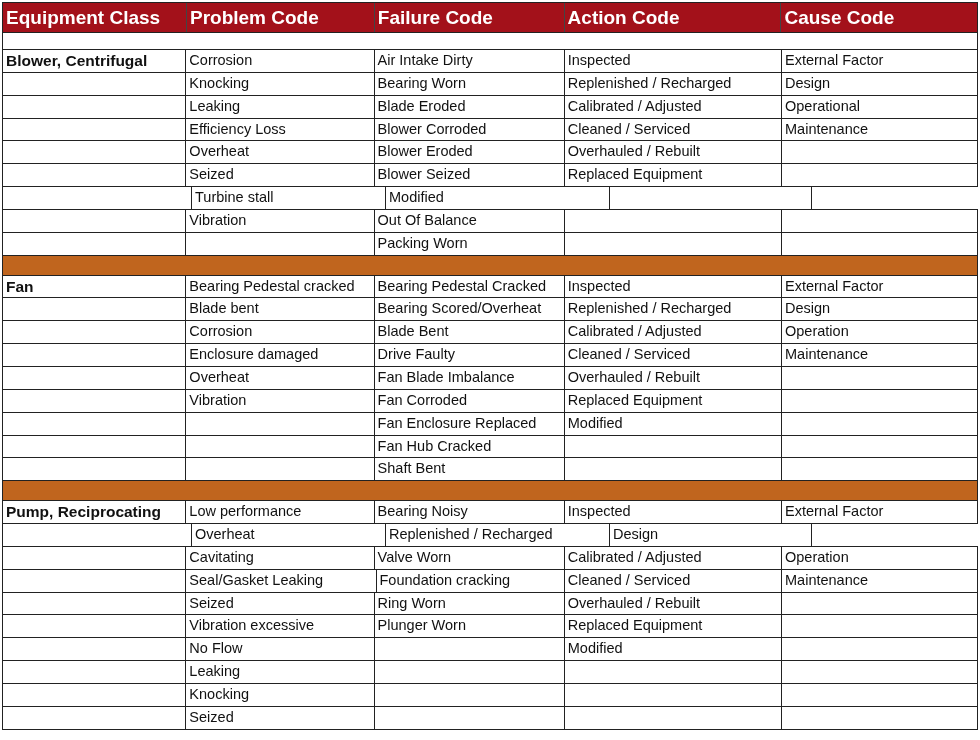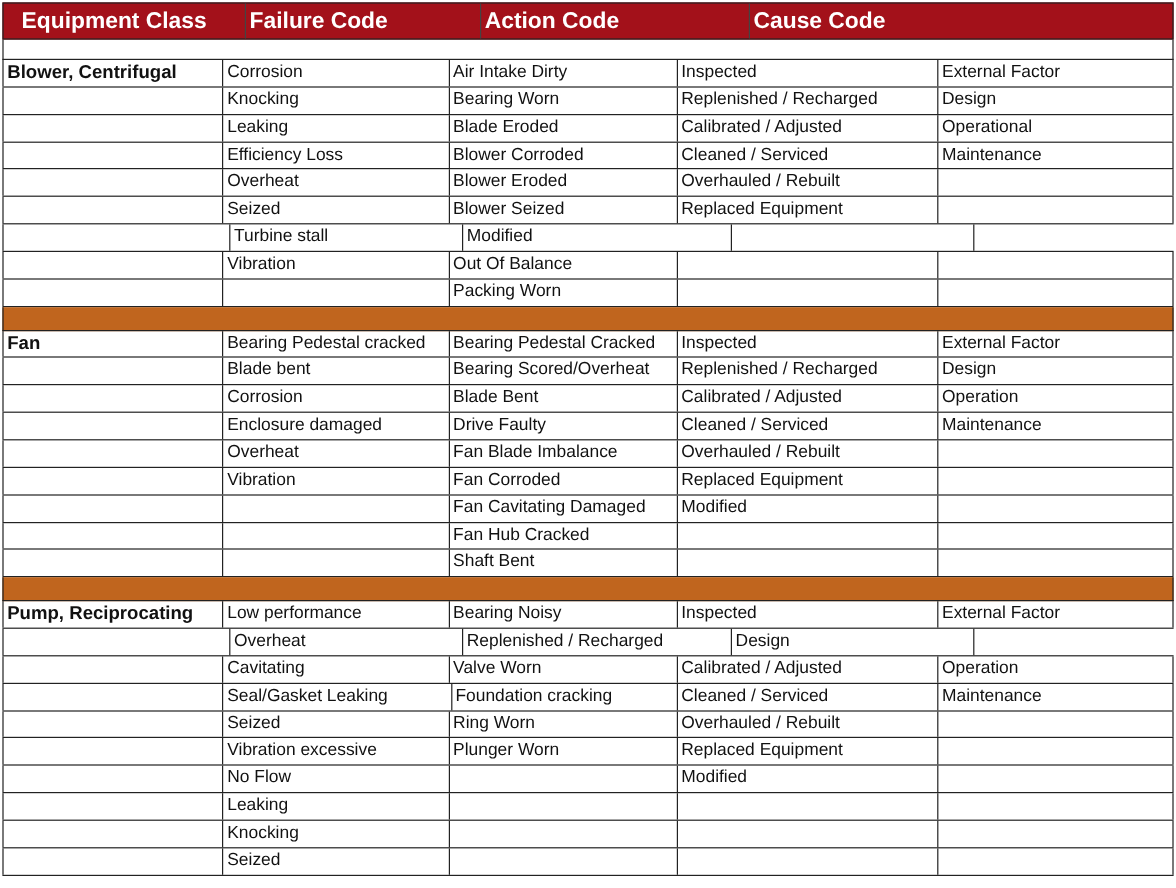--- a/index.html
+++ b/index.html
@@ -4,32 +4,33 @@
 <style>
   html, body { margin:0; padding:0; background:#ffffff; }
   body { width:980px; height:740px; overflow:hidden; font-family:"Liberation Sans", "DejaVu Sans", sans-serif; }
   .sheet { position:absolute; left:2px; top:2px; width:976px; }
   .row { display:flex; height:22.85px; box-sizing:border-box; border-bottom:1.5px solid #222; }
   .row .c { box-sizing:border-box; border-left:1.5px solid #222; padding-left:3px; font-size:14.5px; line-height:21px; color:#111; white-space:nowrap; overflow:hidden; }
   .row .c:last-child { border-right:1.5px solid #222; }
   .c0 { width:189px; } .c1 { width:194px; } .c2 { width:196px; } .c3 { width:224px; } .c4 { width:203px; }
   .hdr { height:31px; background:#a3111a; border:1.5px solid #222; }
   .hdr .c { color:#fff; font-weight:bold; font-size:19px; line-height:29px; border-left:1.5px solid #444; }
-  .hdr .c:first-child { border-left:none;margin-left:12px; }
+  .hdr .c:first-child { border-left:none; }
   .hdr .c:last-child { border-right:none; }
   .spacer { height:16px; border-left:1.5px solid #222; border-right:1.5px solid #222; border-bottom:1.5px solid #222; }
   .sep { height:20px; background:#c0651e; border-left:1.5px solid #222; border-right:1.5px solid #222; border-bottom:1.5px solid #222; box-sizing:border-box; }
   .cls { font-weight:bold; font-size:15.5px !important; }
 </style>
 </head>
 <body>
 
 <div class="sheet">
   <div class="row hdr">
     <div class="c c0">Equipment Class</div>
+    <div class="c c1">Problem Code</div>
     <div class="c c2">Failure Code</div>
     <div class="c c3">Action Code</div>
     <div class="c c4">Cause Code</div>
   </div>
   <div class="spacer"></div>
   <div id="body">
       <div class="row">
         <div class="c c0 cls">Blower, Centrifugal</div>
         <div class="c c1">Corrosion</div>
         <div class="c c2">Air Intake Dirty</div>
@@ -130,21 +131,21 @@
       <div class="row">
         <div class="c c0 cls"></div>
         <div class="c c1">Vibration</div>
         <div class="c c2">Fan Corroded</div>
         <div class="c c3">Replaced Equipment</div>
         <div class="c c4"></div>
       </div>
       <div class="row">
         <div class="c c0 cls"></div>
         <div class="c c1"></div>
-        <div class="c c2">Fan Cavitating Damaged</div>
+        <div class="c c2">Fan Enclosure Replaced</div>
         <div class="c c3">Modified</div>
         <div class="c c4"></div>
       </div>
       <div class="row">
         <div class="c c0 cls"></div>
         <div class="c c1"></div>
         <div class="c c2">Fan Hub Cracked</div>
         <div class="c c3"></div>
         <div class="c c4"></div>
       </div>

